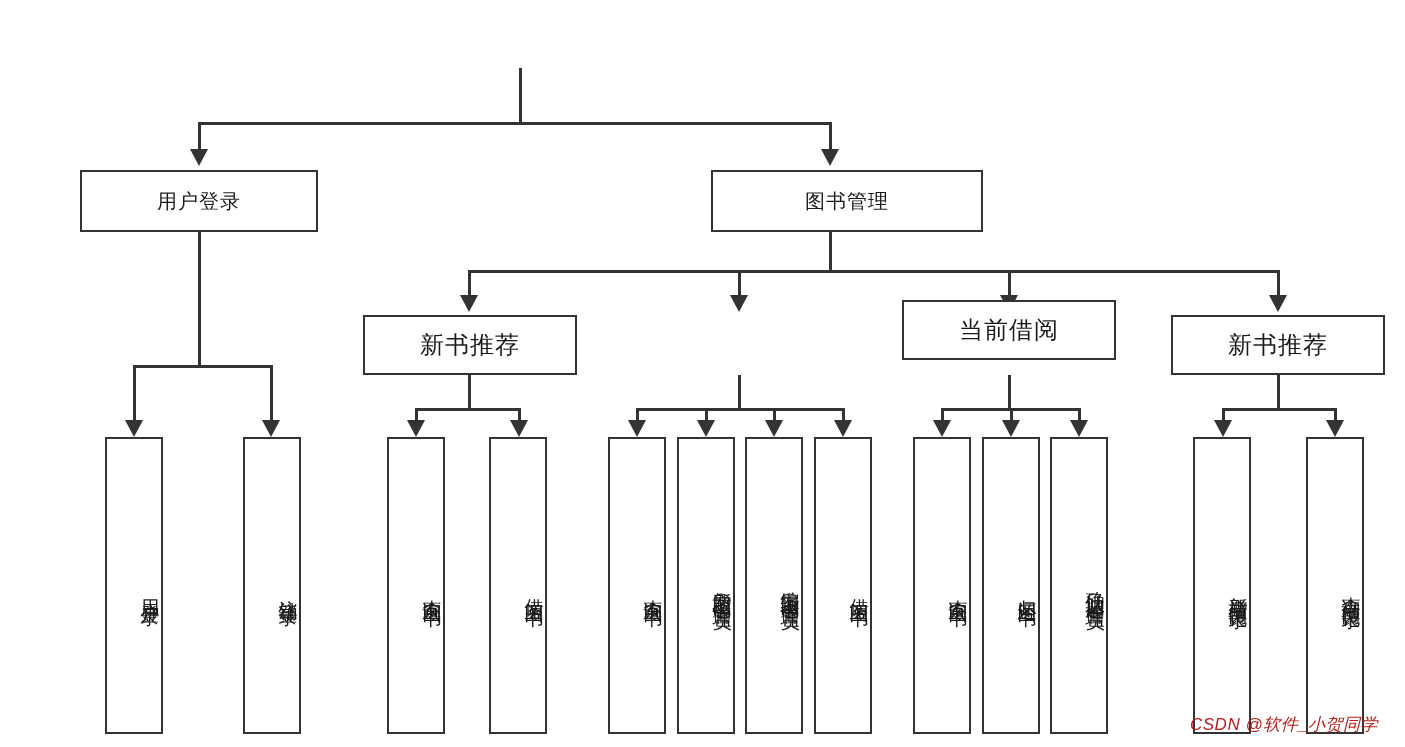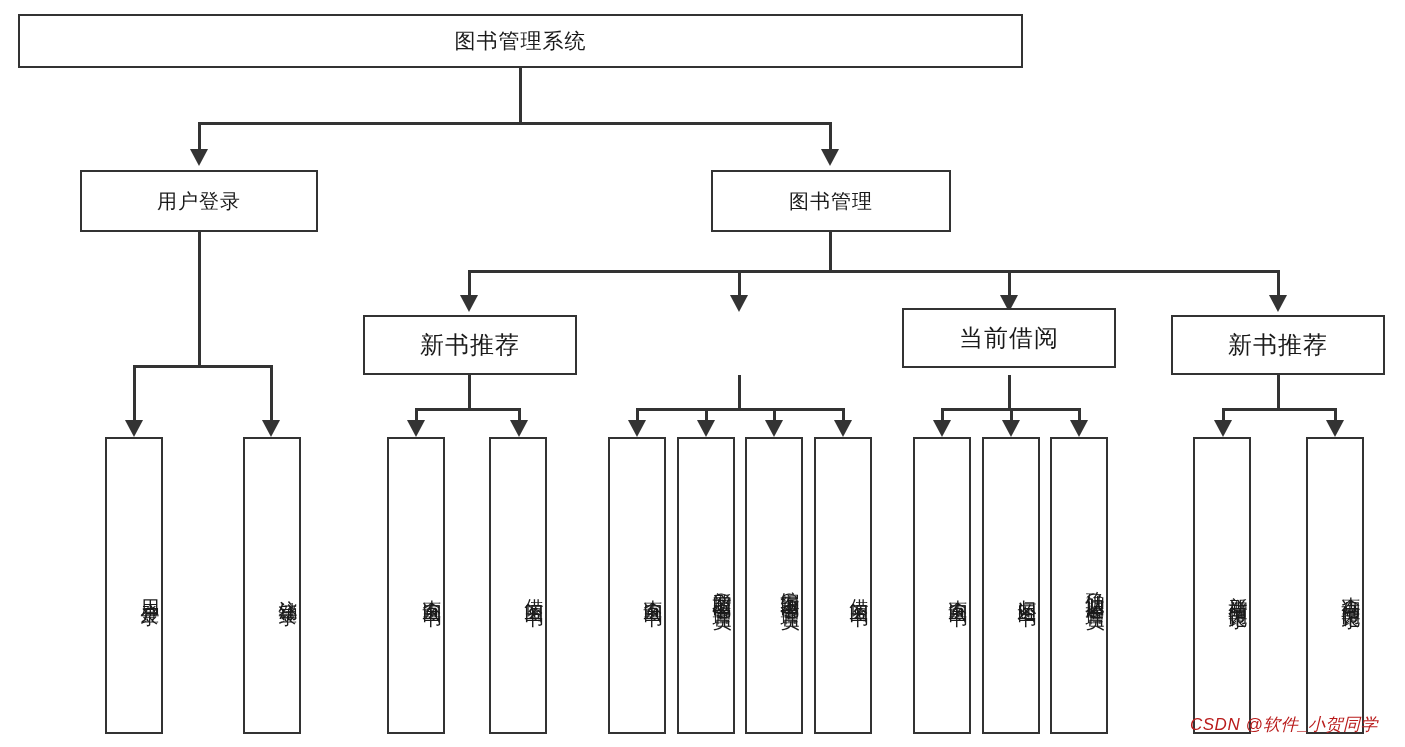--- a/index.html
+++ b/index.html
@@ -80,37 +80,34 @@
     white-space: nowrap;
     letter-spacing: 0.5px;
     font-style: italic;
   }
 </style>
 </head>
 <body>
 
 <div id="canvas">
 
-  <div class="node root" style="left:18px; top:14px; width:1005px; height:54px;">
-    <span>图书管理系统</span>
-  </div>
 
   <div class="vline" style="left:519px; top:68px; height:54px;"></div>
 
   <div class="hline" style="left:198px; top:122px; width:634px;"></div>
 
   <div class="vline" style="left:198px; top:122px; height:27px;"></div>
   <div class="arrow" style="left:190px; top:149px;"></div>
   <div class="vline" style="left:829px; top:122px; height:27px;"></div>
   <div class="arrow" style="left:821px; top:149px;"></div>
 
   <div class="node lvl2" style="left:80px; top:170px; width:238px; height:62px;">
     <span>用户登录</span>
   </div>
-  <div class="node lvl2" style="left:711px; top:170px; width:240px; height:62px;">
+  <div class="node lvl2" style="left:711px; top:170px; width:272px; height:62px;">
     <span>图书管理</span>
   </div>
 
   <div class="vline" style="left:198px; top:232px; height:133px;"></div>
   <div class="hline" style="left:133px; top:365px; width:139px;"></div>
   <div class="vline" style="left:133px; top:365px; height:55px;"></div>
   <div class="arrow" style="left:125px; top:420px;"></div>
   <div class="vline" style="left:270px; top:365px; height:55px;"></div>
   <div class="arrow" style="left:262px; top:420px;"></div>
 
@@ -121,21 +118,21 @@
   <div class="vline" style="left:738px; top:270px; height:25px;"></div>
   <div class="arrow" style="left:730px; top:295px;"></div>
   <div class="vline" style="left:1008px; top:270px; height:25px;"></div>
   <div class="arrow" style="left:1000px; top:295px;"></div>
   <div class="vline" style="left:1277px; top:270px; height:25px;"></div>
   <div class="arrow" style="left:1269px; top:295px;"></div>
 
   <div class="node lvl3" style="left:363px; top:315px; width:214px; height:60px;">
     <span>新书推荐</span>
   </div>
-  <div class="node lvl3" style="left:902px; top:308px; width:214px; height:60px;">
+  <div class="node lvl3" style="left:902px; top:300px; width:214px; height:60px;">
     <span>当前借阅</span>
   </div>
   <div class="node lvl3" style="left:1171px; top:315px; width:214px; height:60px;">
     <span>新书推荐</span>
   </div>
 
   <div class="vline" style="left:468px; top:375px; height:33px;"></div>
   <div class="hline" style="left:415px; top:408px; width:106px;"></div>
   <div class="vline" style="left:415px; top:408px; height:12px;"></div>
   <div class="arrow" style="left:407px; top:420px;"></div>

